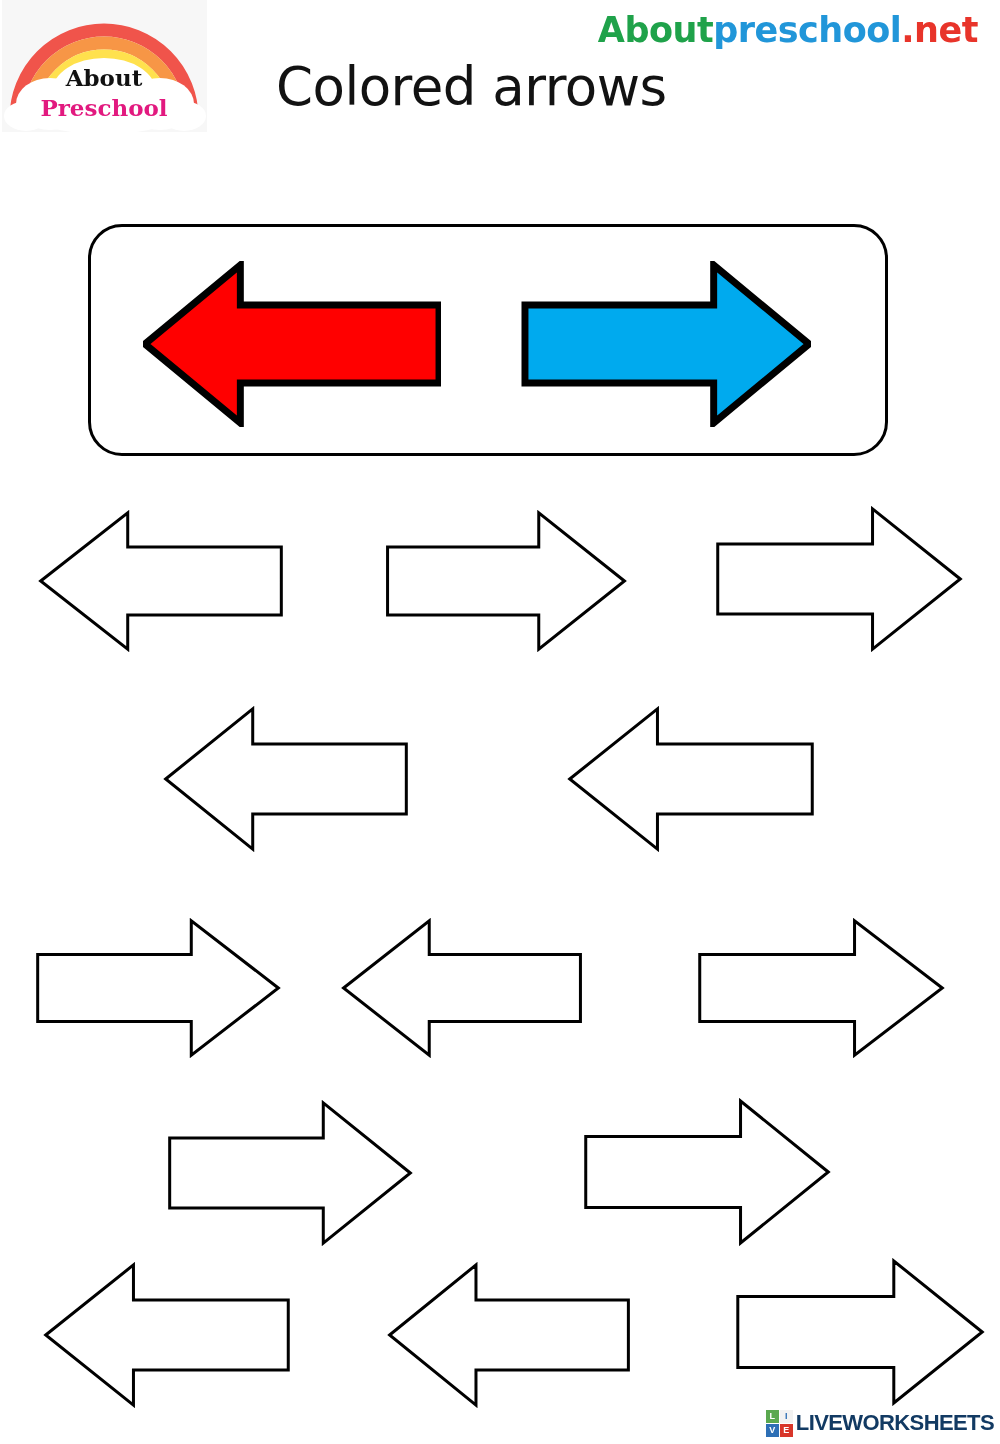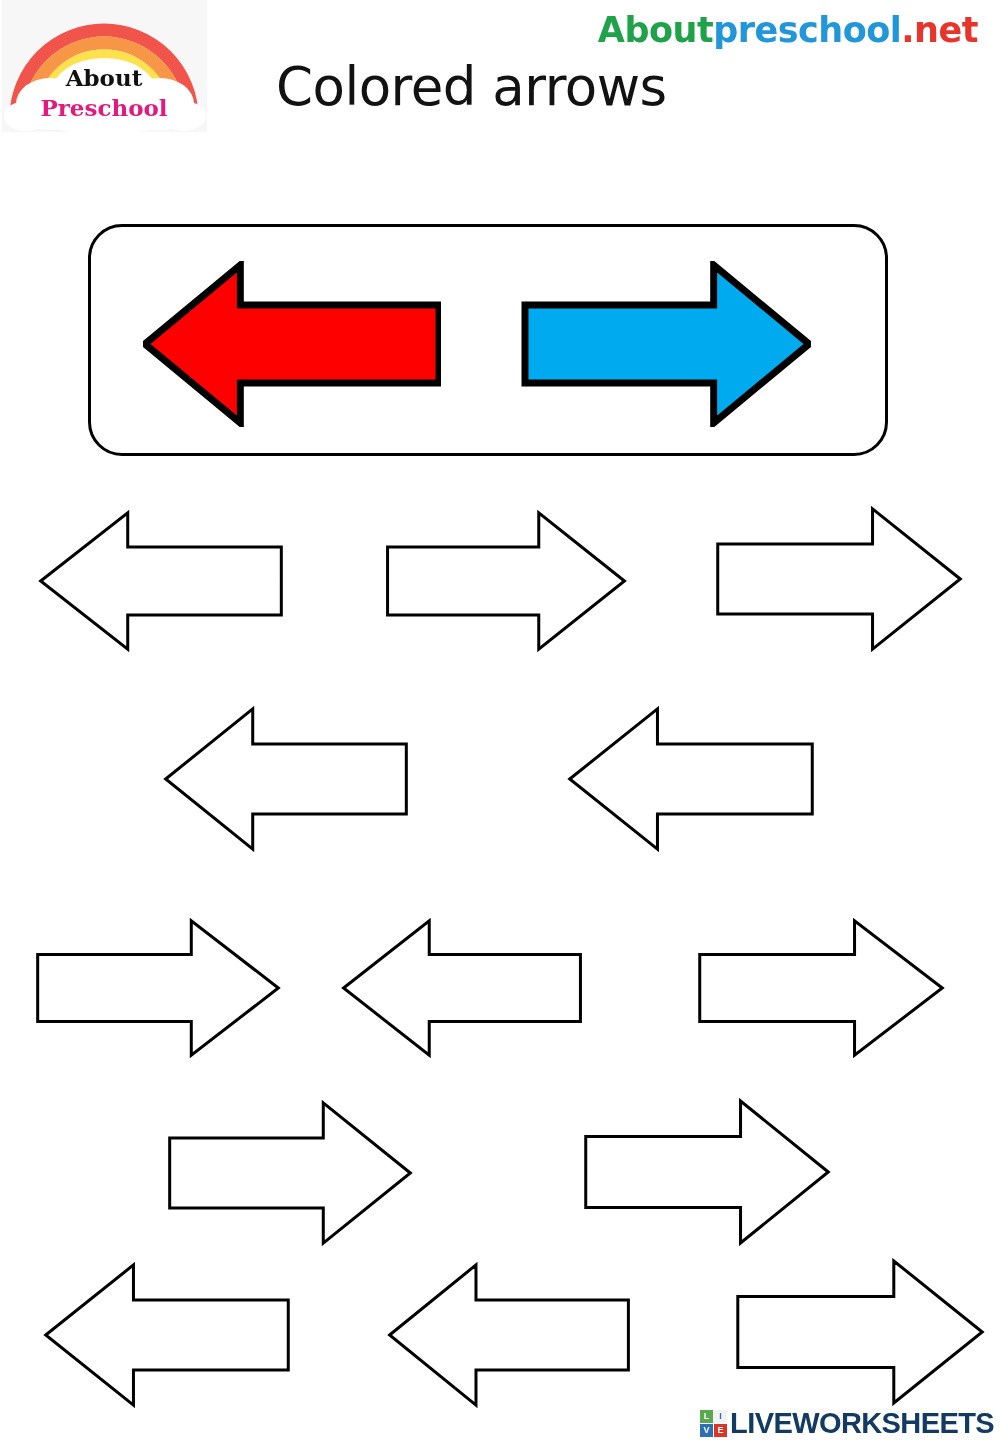--- a/index.html
+++ b/index.html
@@ -106,21 +106,21 @@
     width: 13px; height: 13px;
     display: flex; align-items: center; justify-content: center;
     font-size: 9px; font-weight: bold; line-height: 1;
     font-family: "Liberation Sans", sans-serif;
   }
   #lw-sq-l { background: #5AA84F; color: #ffffff; }
   #lw-sq-i { background: #F2F2F2; color: #2D6FB5; }
   #lw-sq-v { background: #2D6FB5; color: #ffffff; }
   #lw-sq-e { background: #D8362A; color: #ffffff; }
   #lw-wordmark {
-    font-size: 29px;
+    font-size: 22px;
     font-weight: bold;
     letter-spacing: -0.6px;
     color: #123A63;
     font-family: "Liberation Sans", sans-serif;
     line-height: 1;
     white-space: nowrap;
   }
 </style>
 </head>
 <body>

